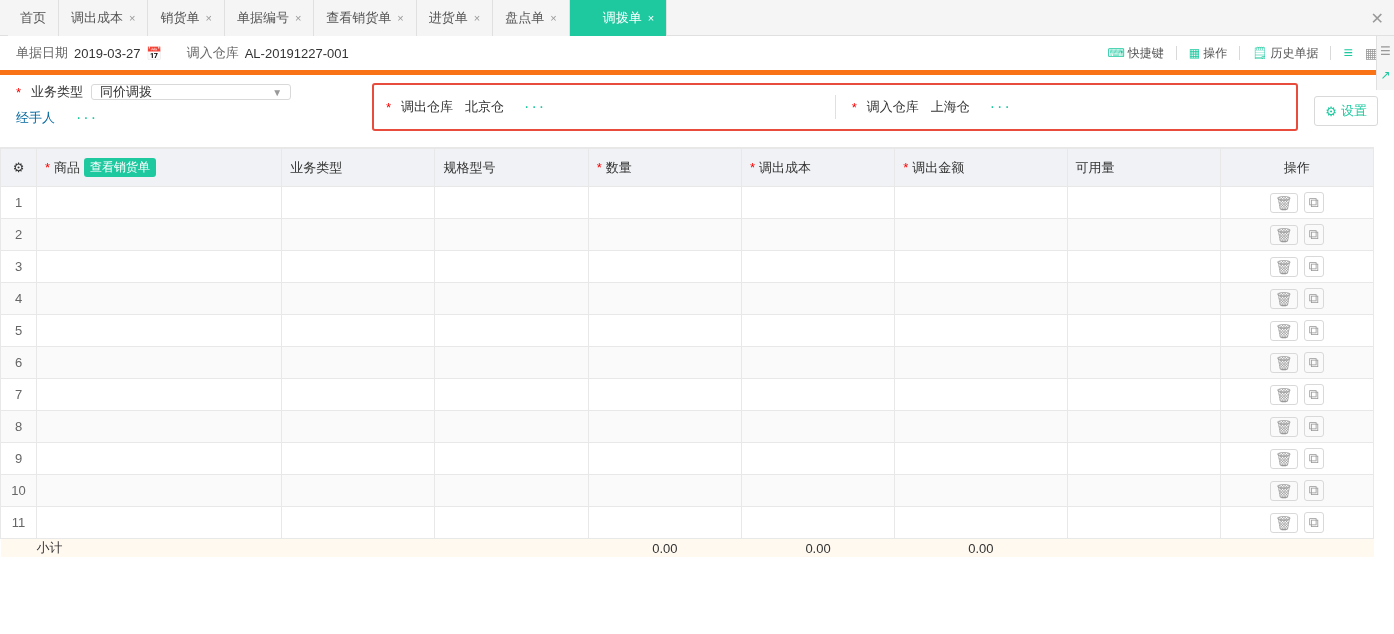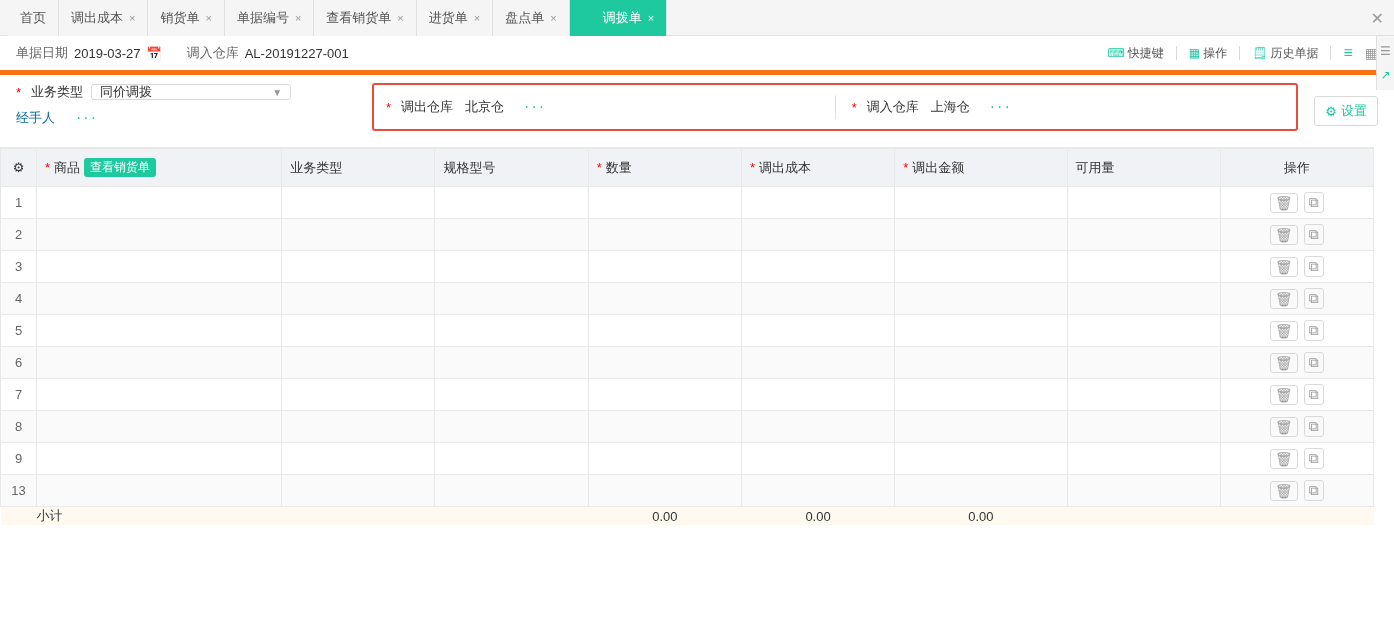--- a/index.html
+++ b/index.html
@@ -563,21 +563,37 @@
       <td style="min-width:90px;"></td>
       <td style="min-width:80px;"></td>
       <td style="min-width:80px;">
         <div class="action-cell">
           <span class="action-icon" title="删除">🗑</span>
           <span class="action-icon" title="复制">⧉</span>
         </div>
       </td>
     </tr>
         <tr>
-      <td class="row-num">13</td>
+      <td class="row-num">10</td>
+      <td style="min-width:120px;"></td>
+      <td style="min-width:80px;"></td>
+      <td style="min-width:80px;"></td>
+      <td style="min-width:80px;"></td>
+      <td style="min-width:80px;"></td>
+      <td style="min-width:90px;"></td>
+      <td style="min-width:80px;"></td>
+      <td style="min-width:80px;">
+        <div class="action-cell">
+          <span class="action-icon" title="删除">🗑</span>
+          <span class="action-icon" title="复制">⧉</span>
+        </div>
+      </td>
+    </tr>
+        <tr>
+      <td class="row-num">11</td>
       <td style="min-width:120px;"></td>
       <td style="min-width:80px;"></td>
       <td style="min-width:80px;"></td>
       <td style="min-width:80px;"></td>
       <td style="min-width:80px;"></td>
       <td style="min-width:90px;"></td>
       <td style="min-width:80px;"></td>
       <td style="min-width:80px;">
         <div class="action-cell">
           <span class="action-icon" title="删除">🗑</span>

